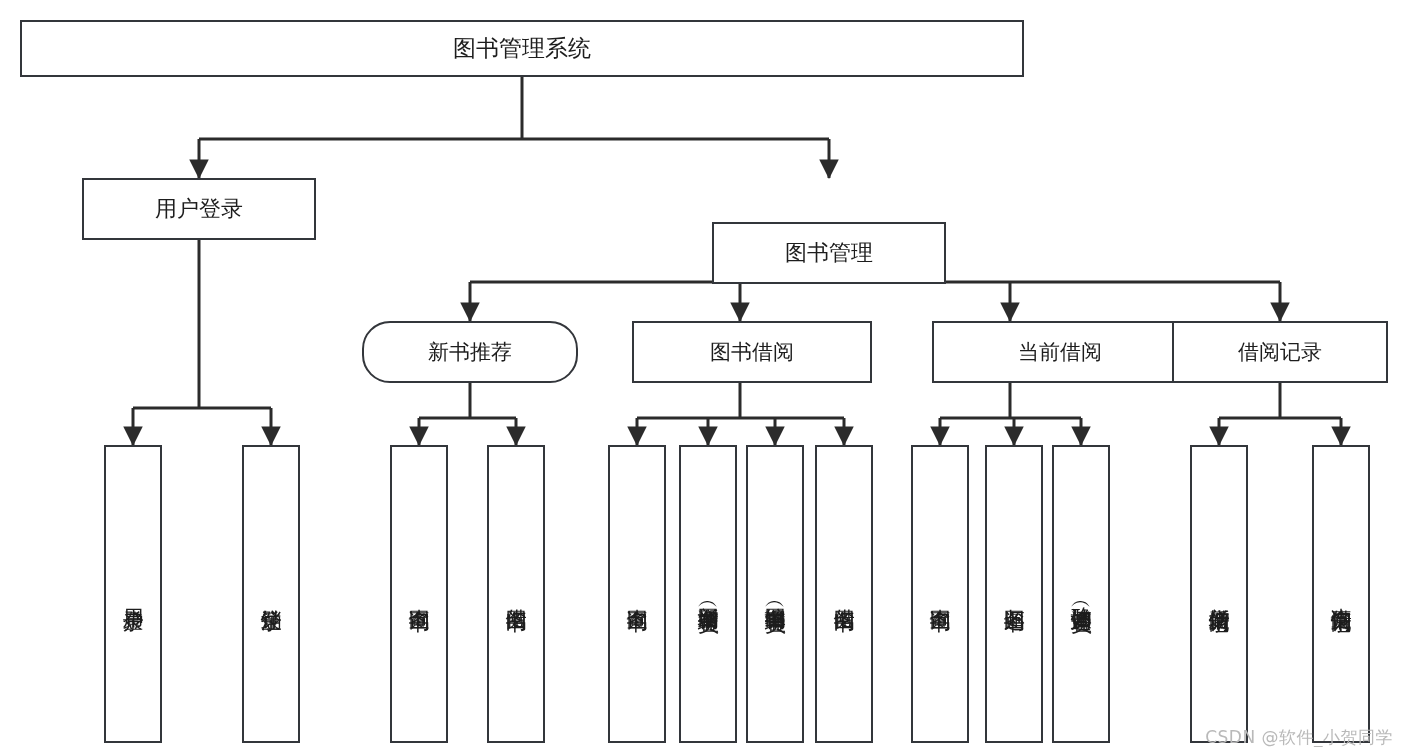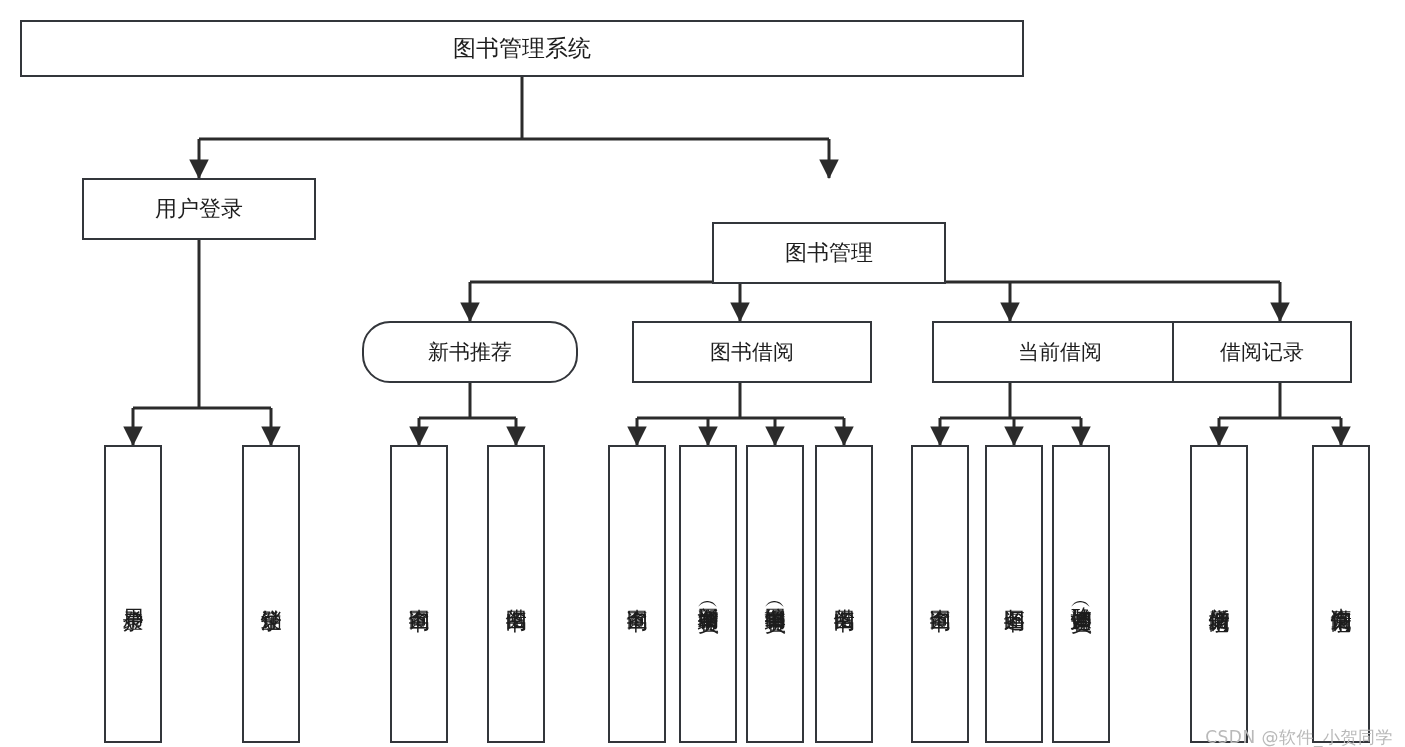--- a/index.html
+++ b/index.html
@@ -129,21 +129,21 @@
 
   <div class="node lvl3" style="left:362px;top:313px;width:216px;height:62px;border-radius:28px;">
     <span class="label">新书推荐</span>
   </div>
   <div class="node lvl3" style="left:632px;top:313px;width:240px;height:62px;">
     <span class="label">图书借阅</span>
   </div>
   <div class="node lvl3" style="left:902px;top:313px;width:256px;height:62px;margin-left:30px;">
     <span class="label">当前借阅</span>
   </div>
-  <div class="node lvl3" style="left:1172px;top:313px;width:180px;height:62px;">
+  <div class="node lvl3" style="left:1172px;top:313px;width:216px;height:62px;">
     <span class="label">借阅记录</span>
   </div>
 
   <div class="node leaf" style="left:104px;top:437px;width:58px;height:298px;">
     <span class="label">用户登录</span>
   </div>
   <div class="node leaf" style="left:242px;top:437px;width:58px;height:298px;">
     <span class="label">注销登录</span>
   </div>
   <div class="node leaf" style="left:390px;top:437px;width:58px;height:298px;">

